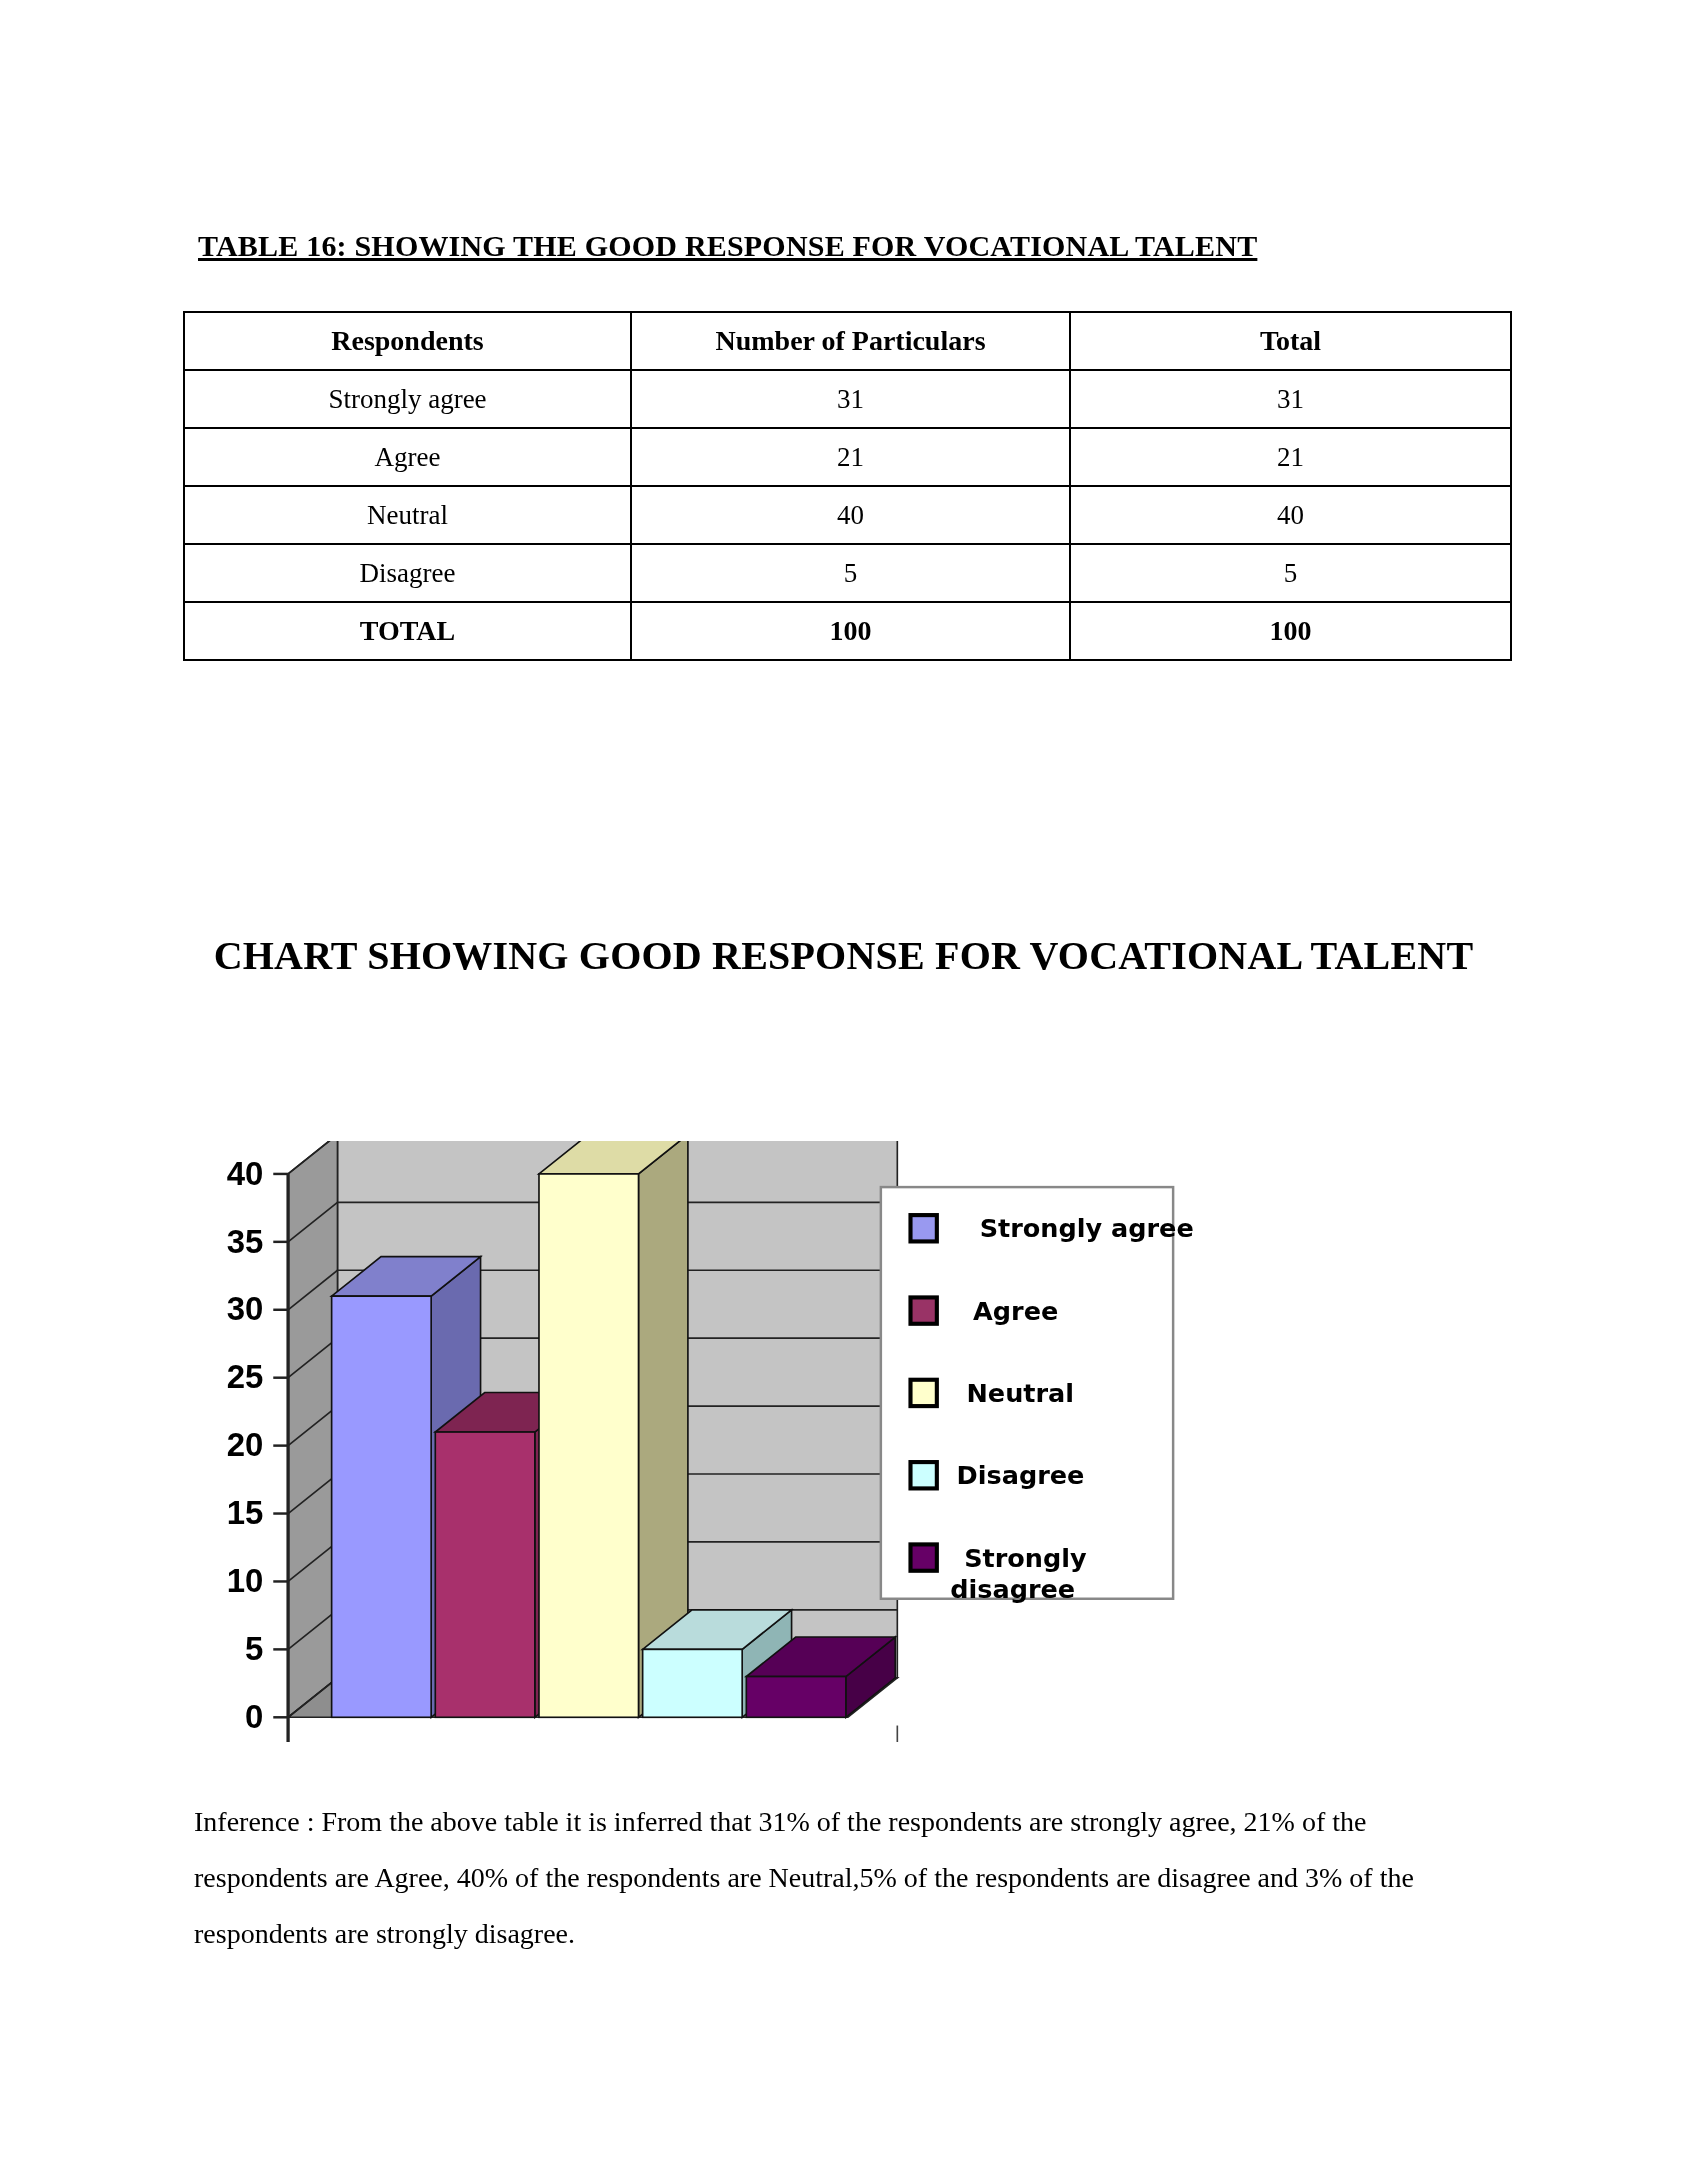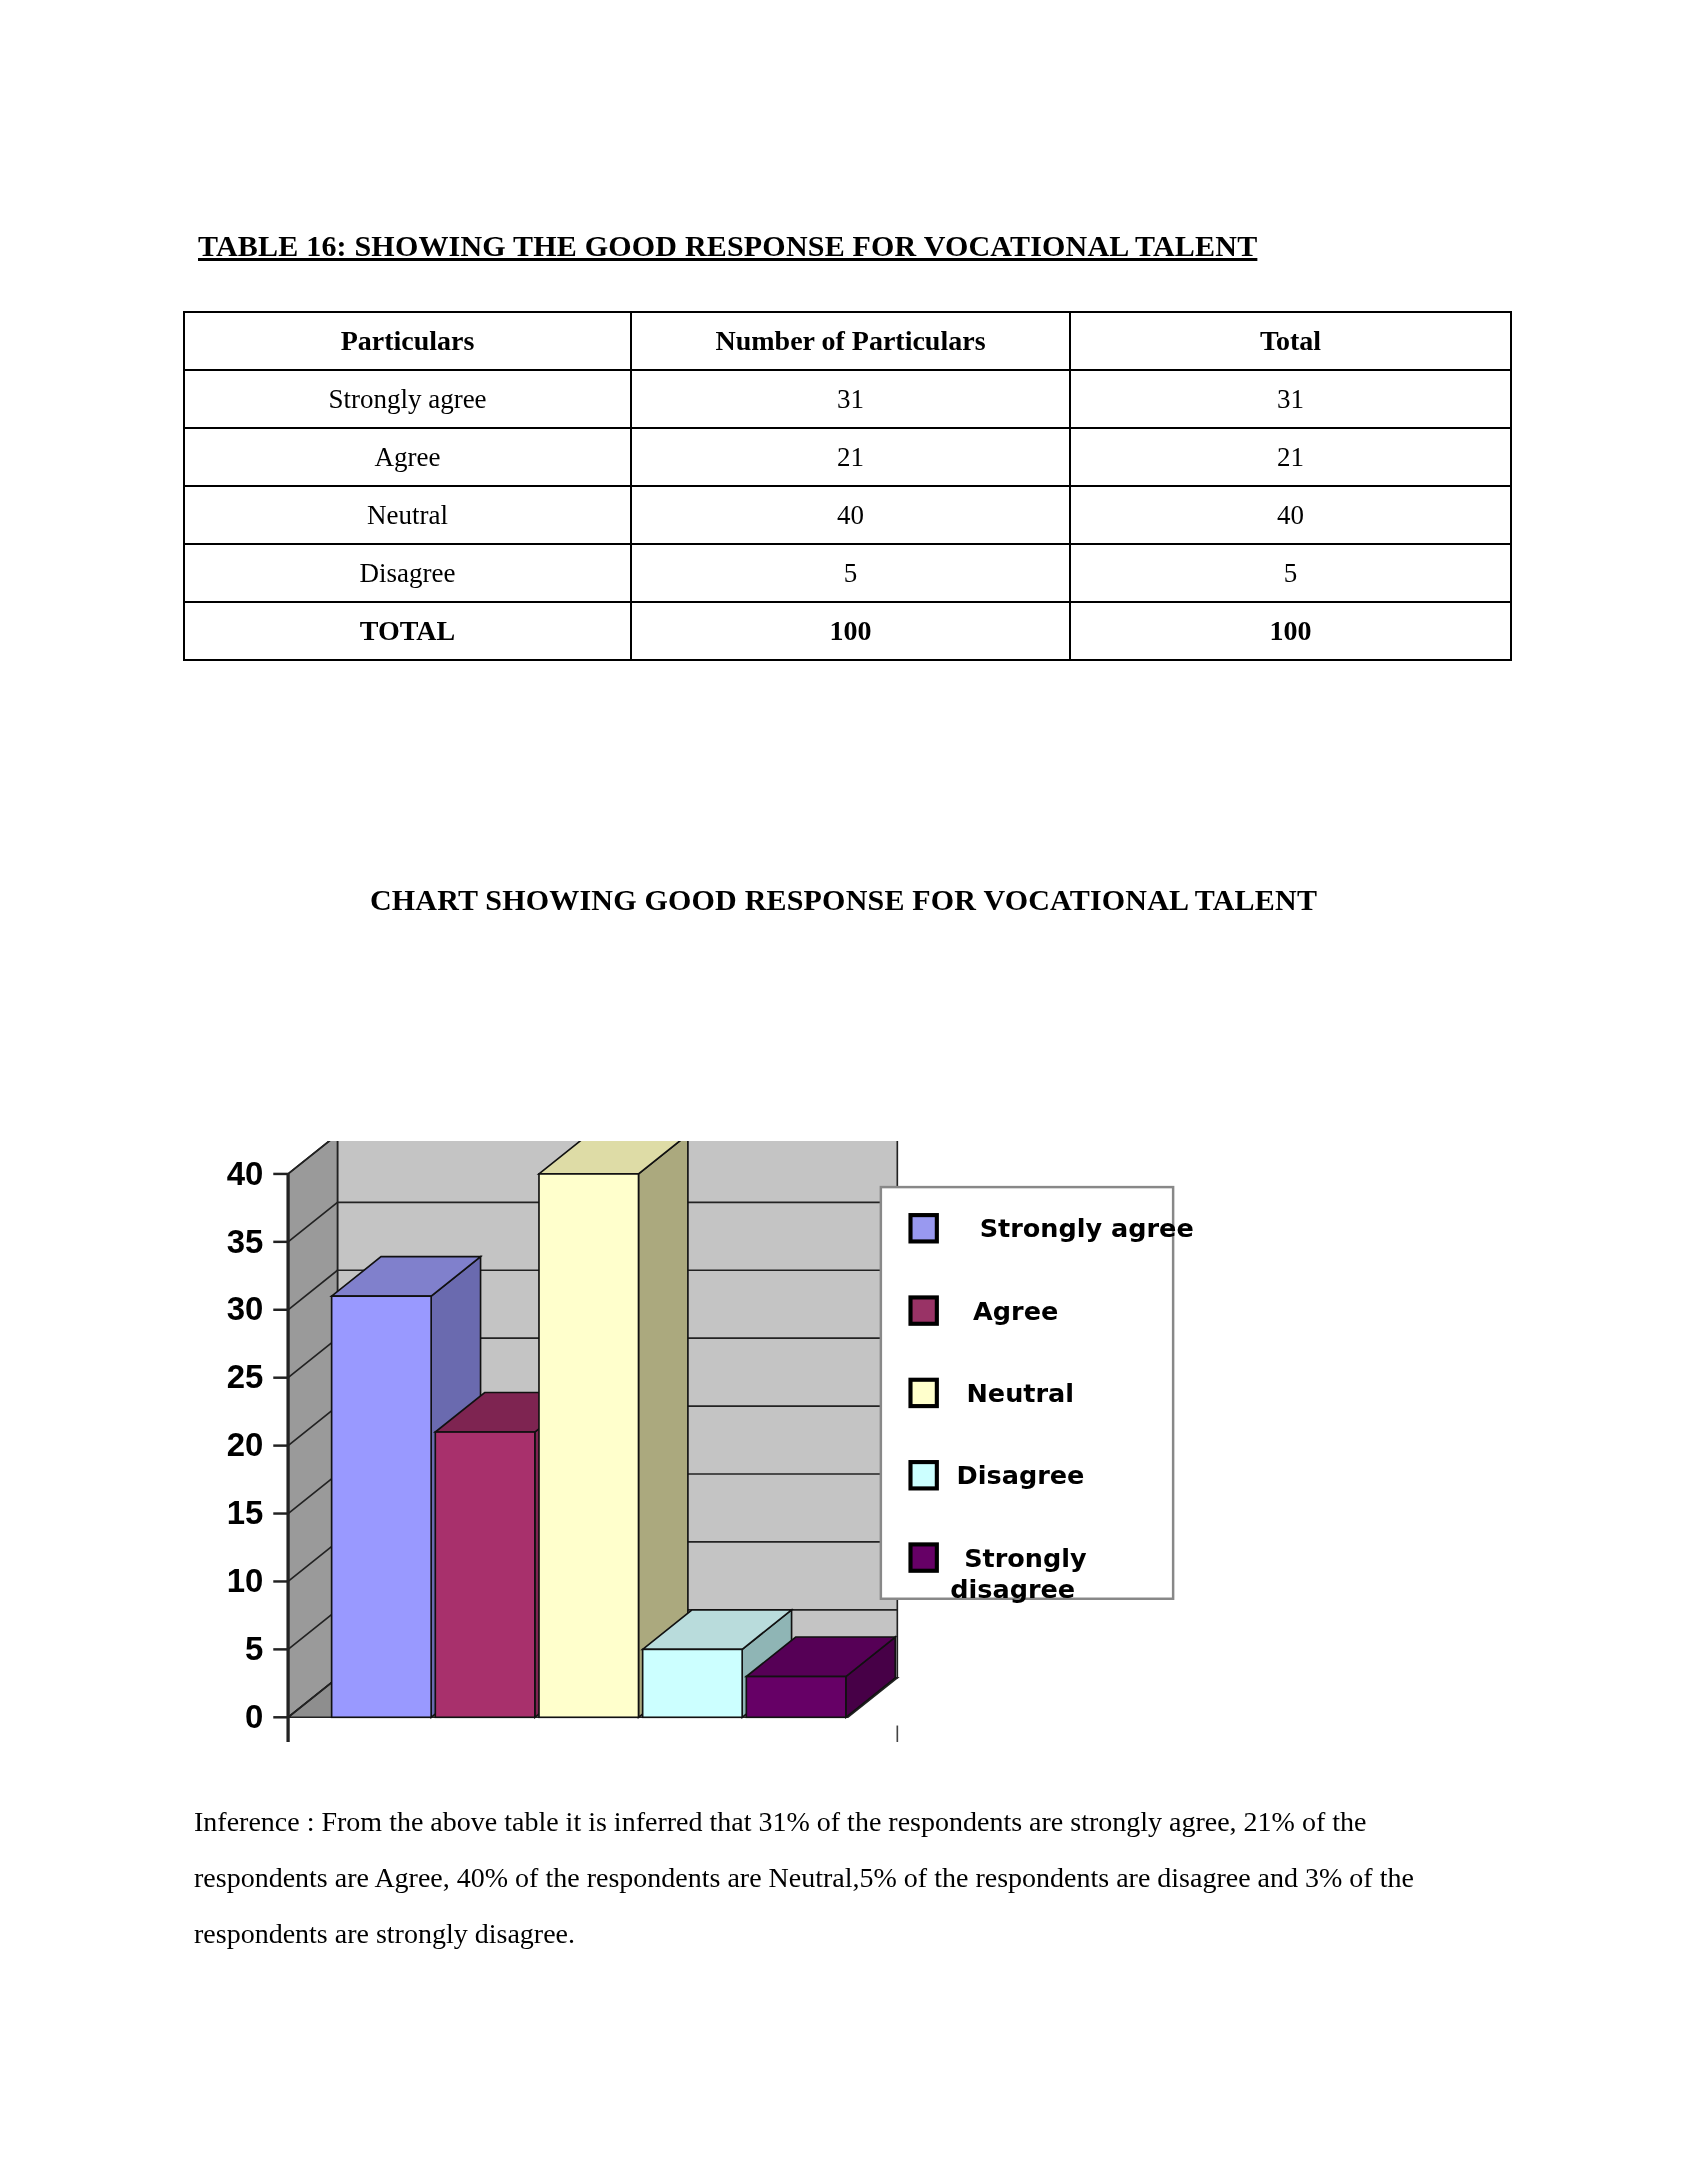--- a/index.html
+++ b/index.html
@@ -56,24 +56,24 @@
     font-size: 28px;
   }
   .col-particulars { width: 445px; }
   .col-respondents { width: 437px; }
   .col-total       { width: 439px; }
 
   
   .chart-title {
     position: absolute;
     left: 0;
-    top: 883px;
+    top: 932px;
     width: 1687px;
     text-align: center;
-    font-size: 30px;
+    font-size: 40px;
     font-weight: bold;
     letter-spacing: 0.2px;
   }
 
   
   .chart-area {
     position: absolute;
     left: 189px;
     top: 1141px;
     width: 1005px;
@@ -94,21 +94,21 @@
   .inference b { font-weight: normal; }
 </style>
 </head>
 <body>
 
 <div class="table-title">TABLE 16: SHOWING THE GOOD RESPONSE FOR VOCATIONAL TALENT</div>
 
 <table class="data-table">
   <thead>
     <tr>
-      <th class="col-particulars">Particulars</th>
+      <th class="col-particulars">Respondents</th>
       <th class="col-respondents">Number of Particulars</th>
       <th class="col-total">Total</th>
     </tr>
   </thead>
   <tbody>
     <tr>
       <td>Strongly agree</td>
       <td>31</td>
       <td>31</td>
     </tr>

